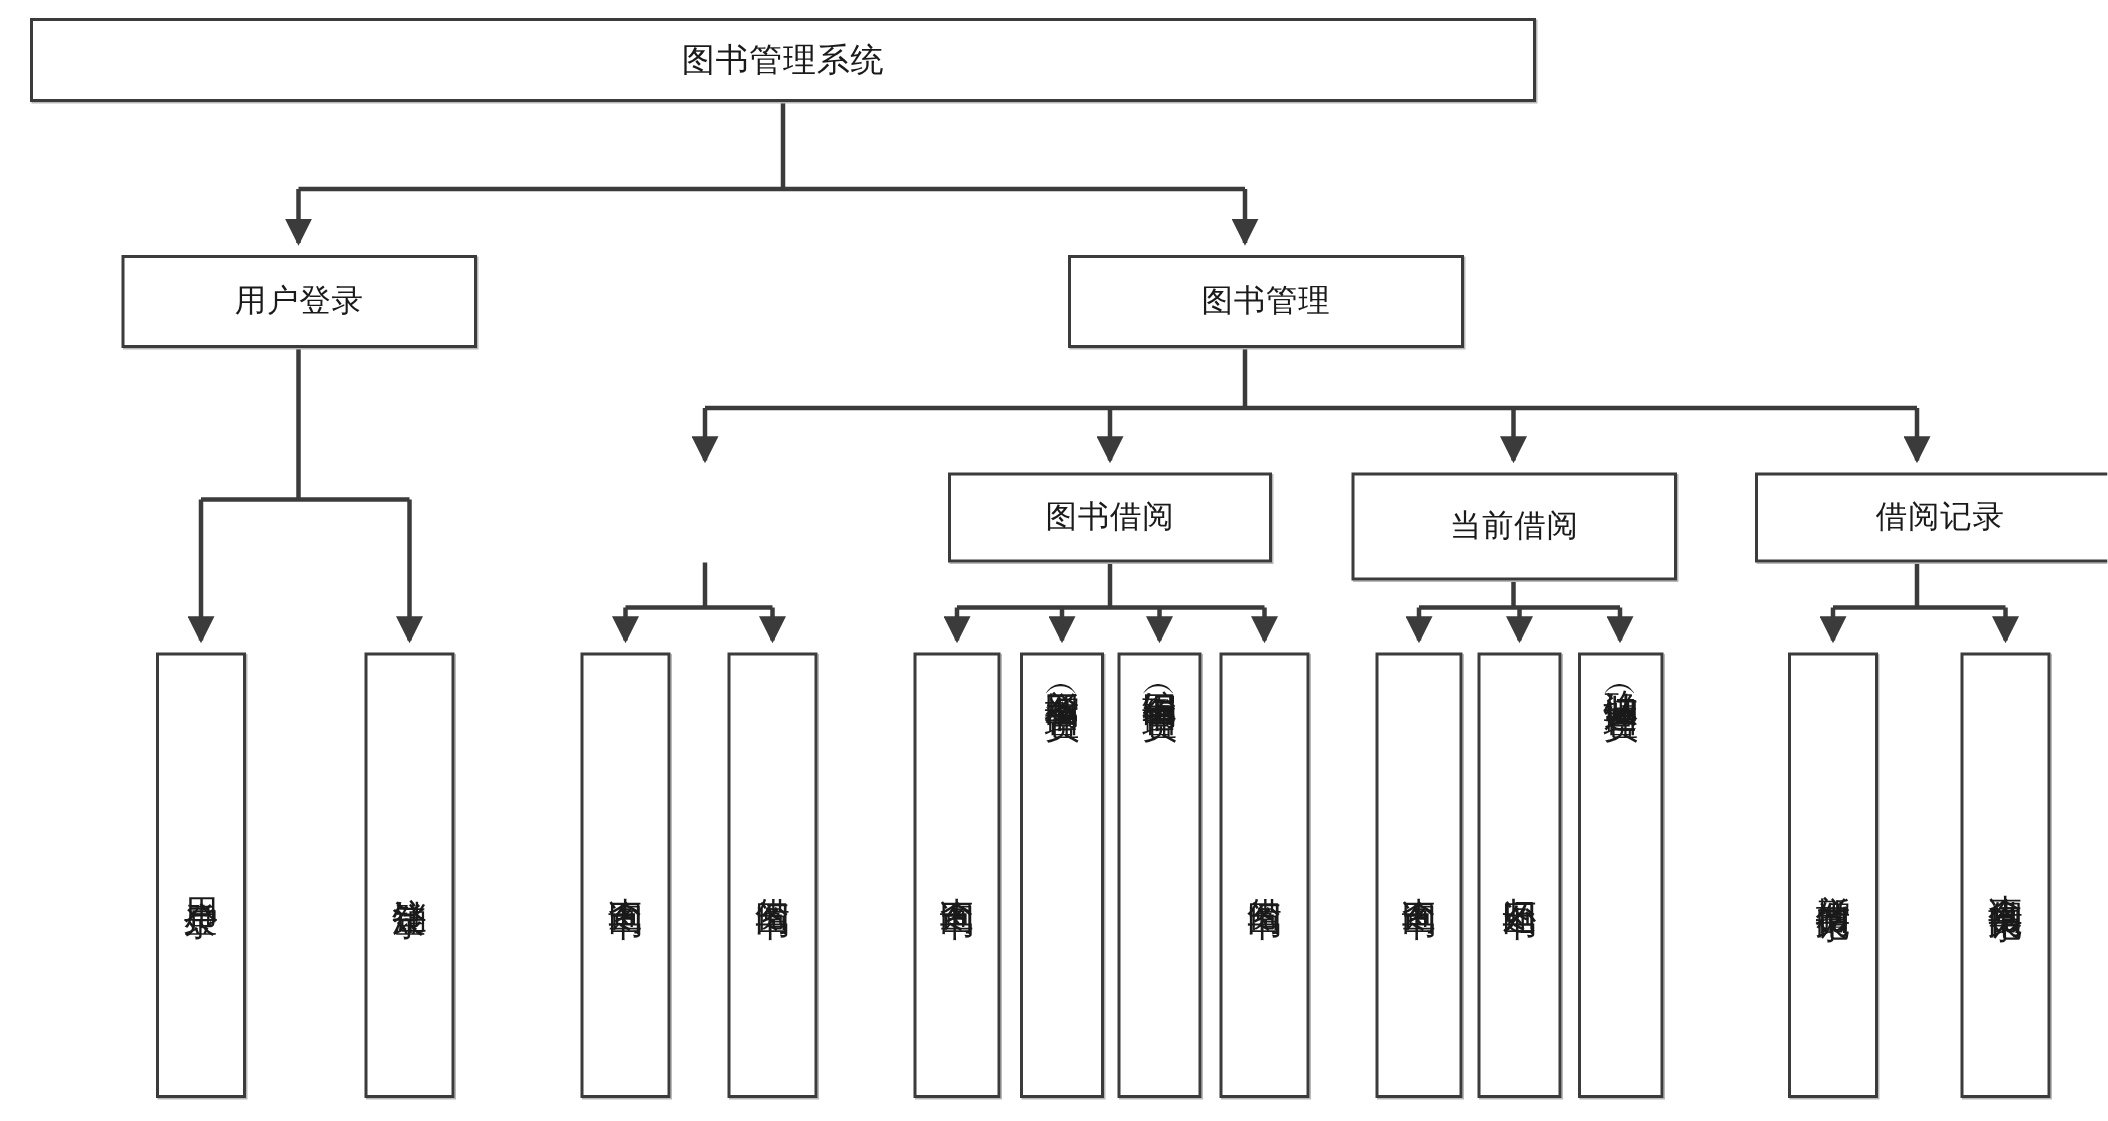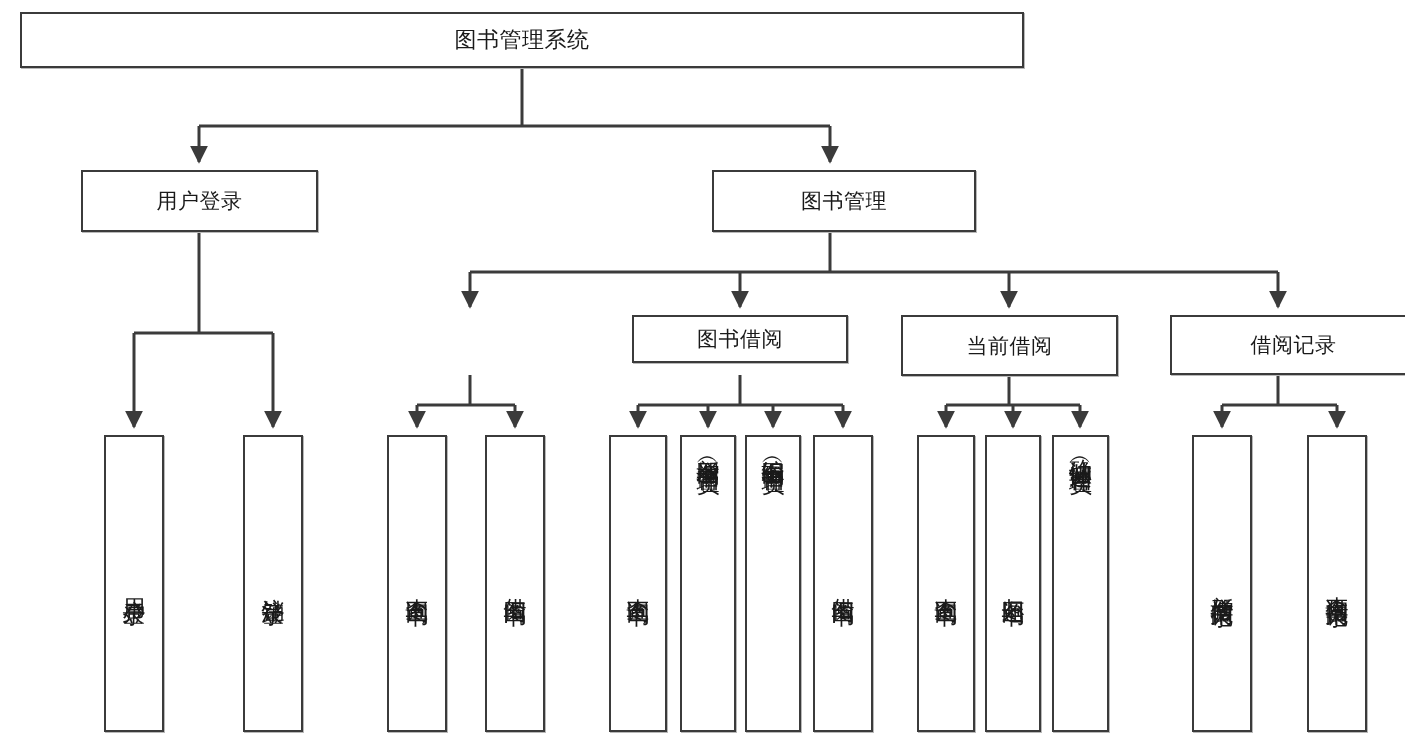--- a/index.html
+++ b/index.html
@@ -137,24 +137,24 @@
     <span class="node-label">图书管理系统</span>
   </div>
 
   <div class="node horiz" style="left: 81px; top: 170px; width: 237px; height: 62px;">
     <span class="node-label">用户登录</span>
   </div>
   <div class="node horiz" style="left: 712px; top: 170px; width: 264px; height: 62px;">
     <span class="node-label">图书管理</span>
   </div>
 
-  <div class="node horiz" style="left: 632px; top: 315px; width: 216px; height: 48px;">
+  <div class="node horiz" style="left: 632px; top: 315px; width: 216px; height: 60px;">
     <span class="node-label">图书借阅</span>
   </div>
-  <div class="node horiz" style="left: 901px; top: 315px; width: 217px; height: 61px;">
+  <div class="node horiz" style="left: 901px; top: 315px; width: 217px; height: 72px;">
     <span class="node-label">当前借阅</span>
   </div>
   <div class="node horiz" style="left: 1170px; top: 315px; width: 247px; height: 60px;">
     <span class="node-label">借阅记录</span>
   </div>
 
   <div class="node vert centered" style="left: 104px; top: 435px; width: 60px; height: 297px;">
     <span class="node-label">用户登录</span>
   </div>
   <div class="node vert centered" style="left: 243px; top: 435px; width: 60px; height: 297px;">

